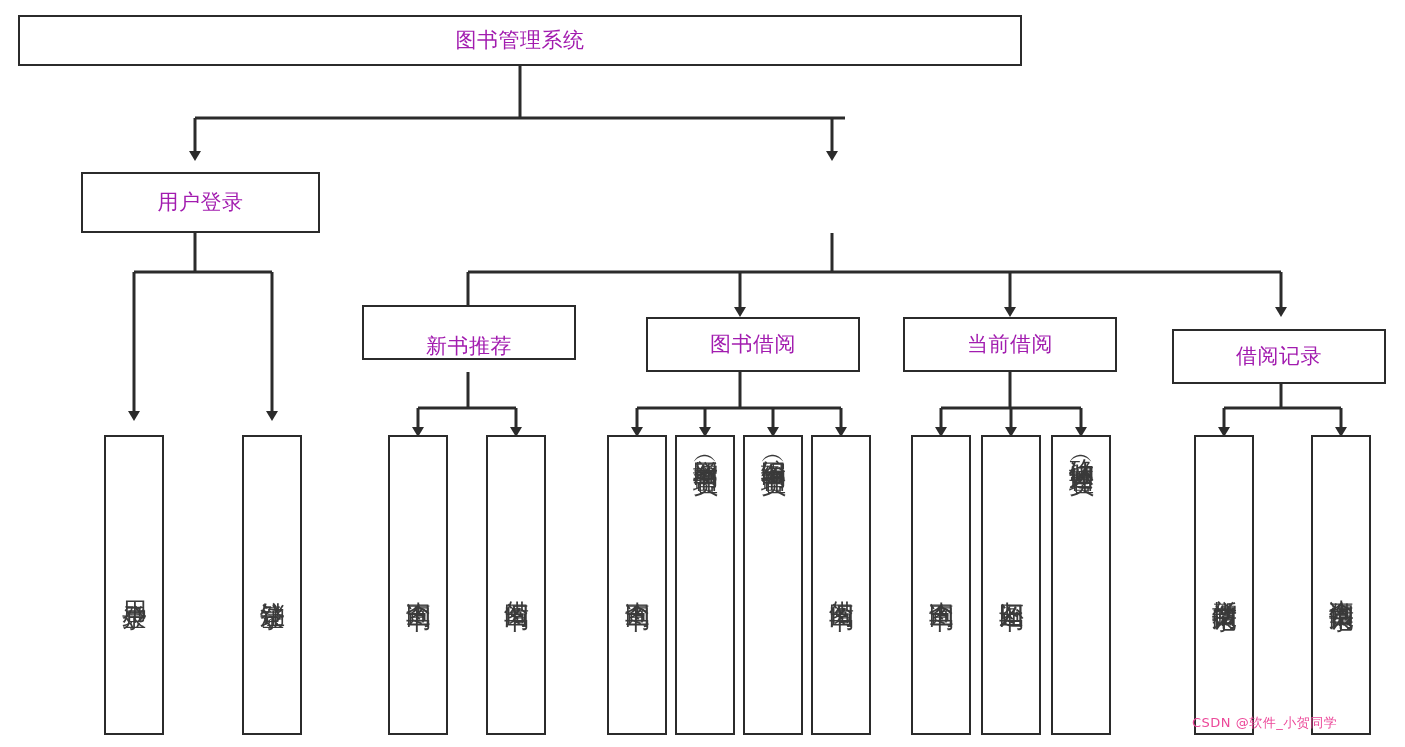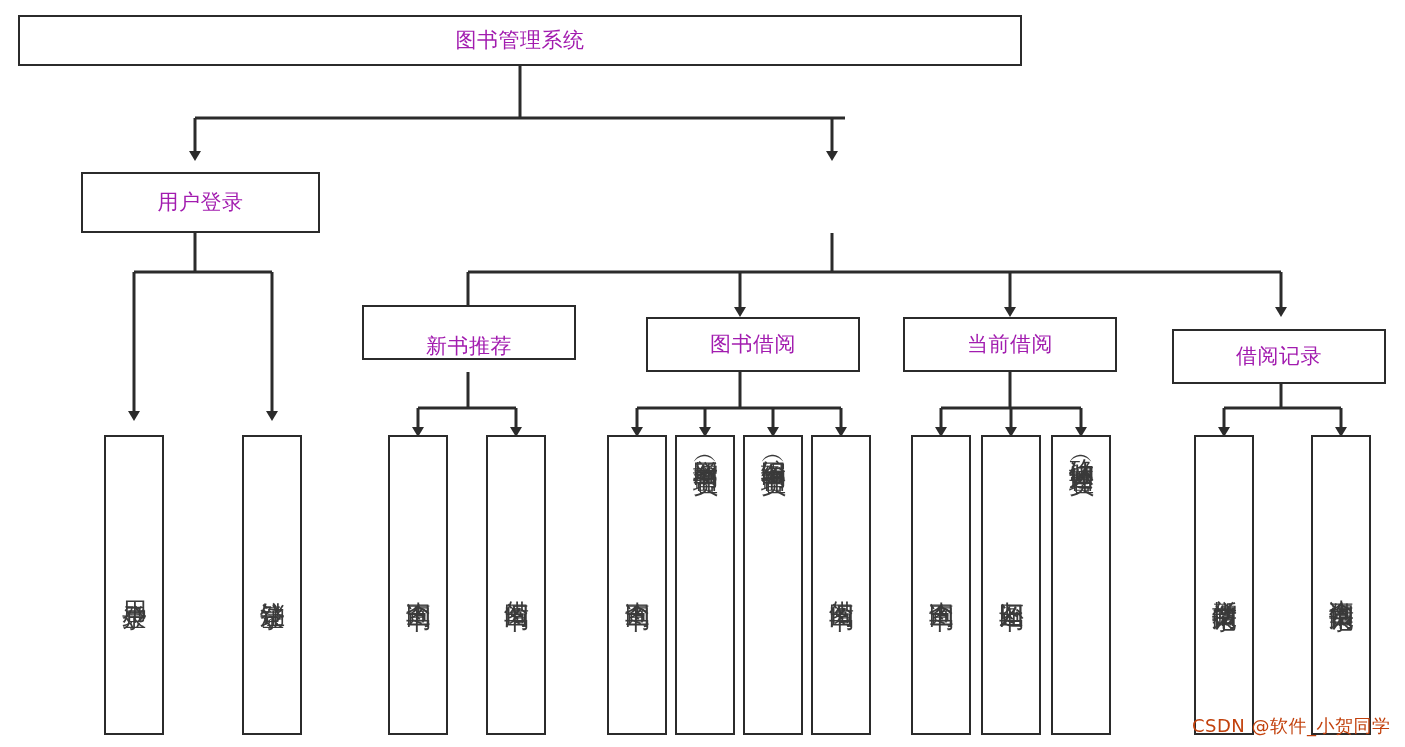--- a/index.html
+++ b/index.html
@@ -53,22 +53,22 @@
     writing-mode: vertical-rl;
     text-orientation: upright;
     font-size: 25px;
     line-height: 1.04;
     letter-spacing: 2px;
     color: #3a3a3a;
     white-space: nowrap;
   }
   .watermark {
     position: absolute;
-    font-size: 18px;
-    color: #c2410c;
+    font-size: 13px;
+    color: #ec4899;
     white-space: nowrap;
     letter-spacing: 0.5px;
   }
 </style>
 </head>
 <body>
 
 <div id="diagram-root">
 
   <svg id="tree-svg" viewBox="0 0 1405 747">

